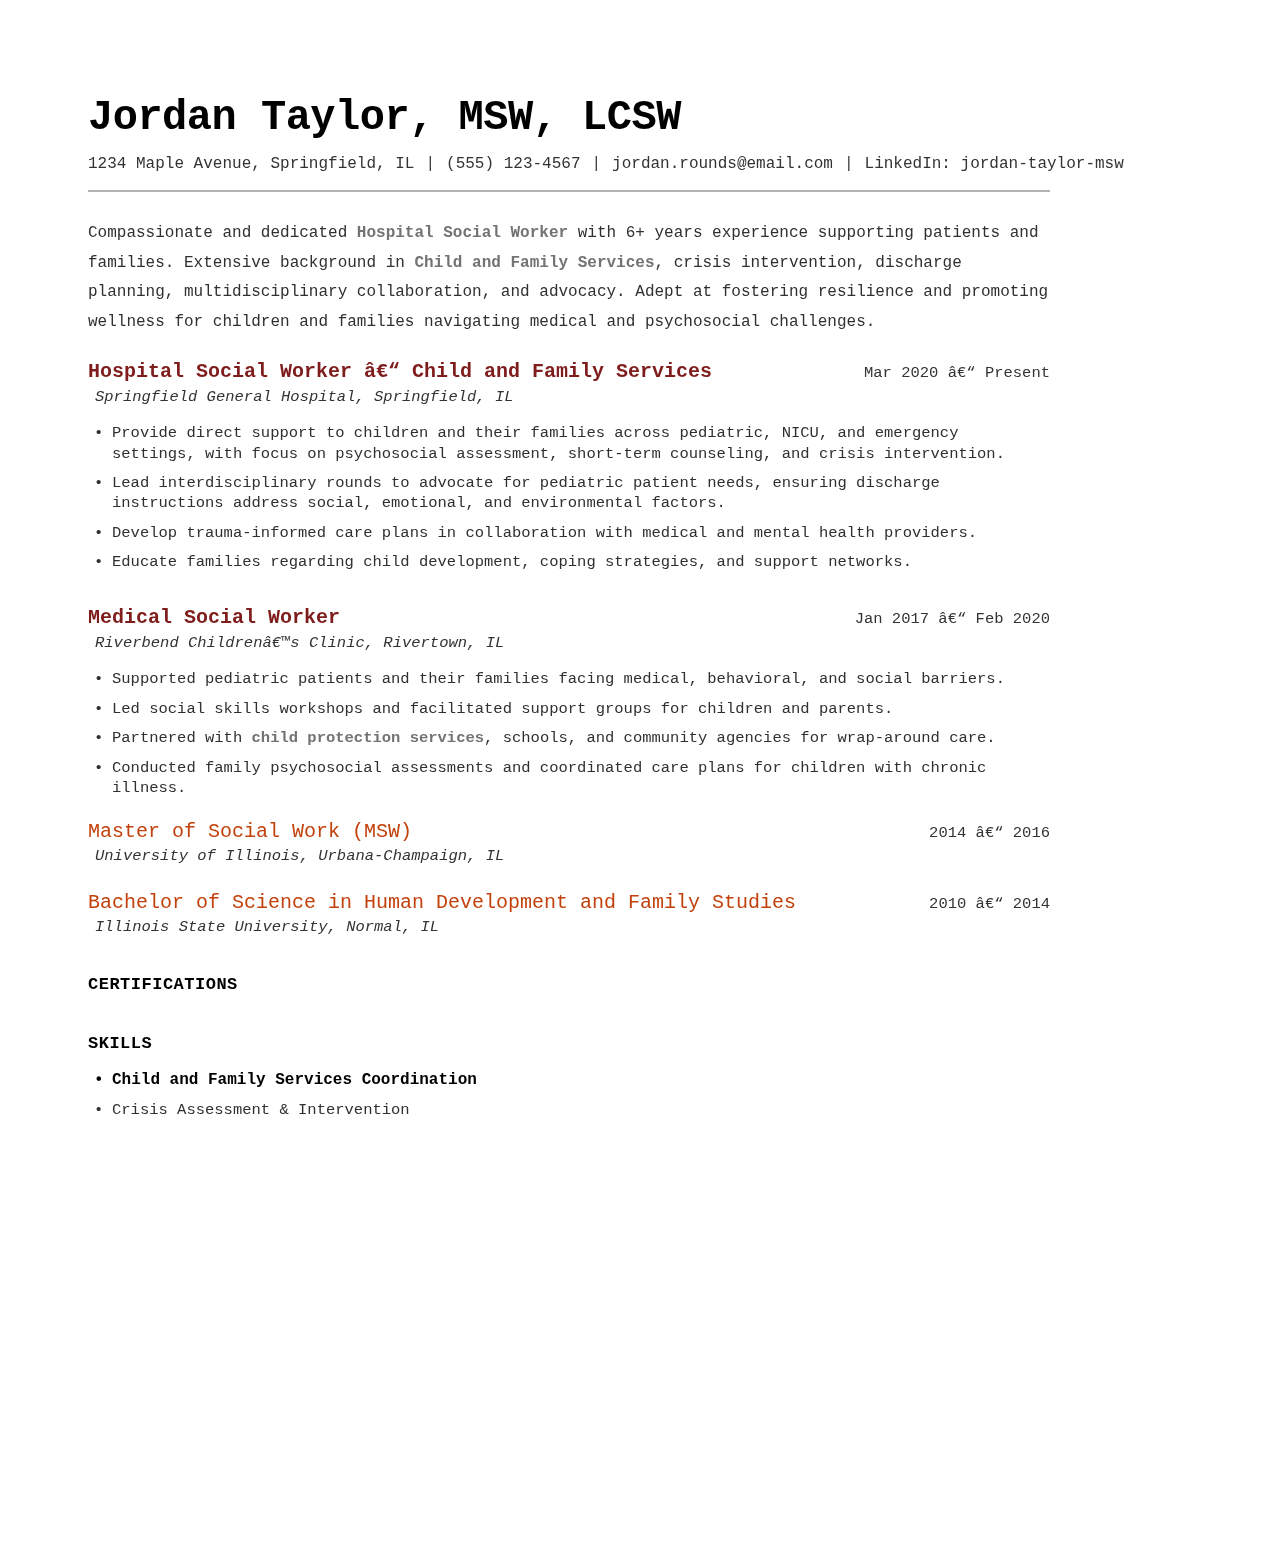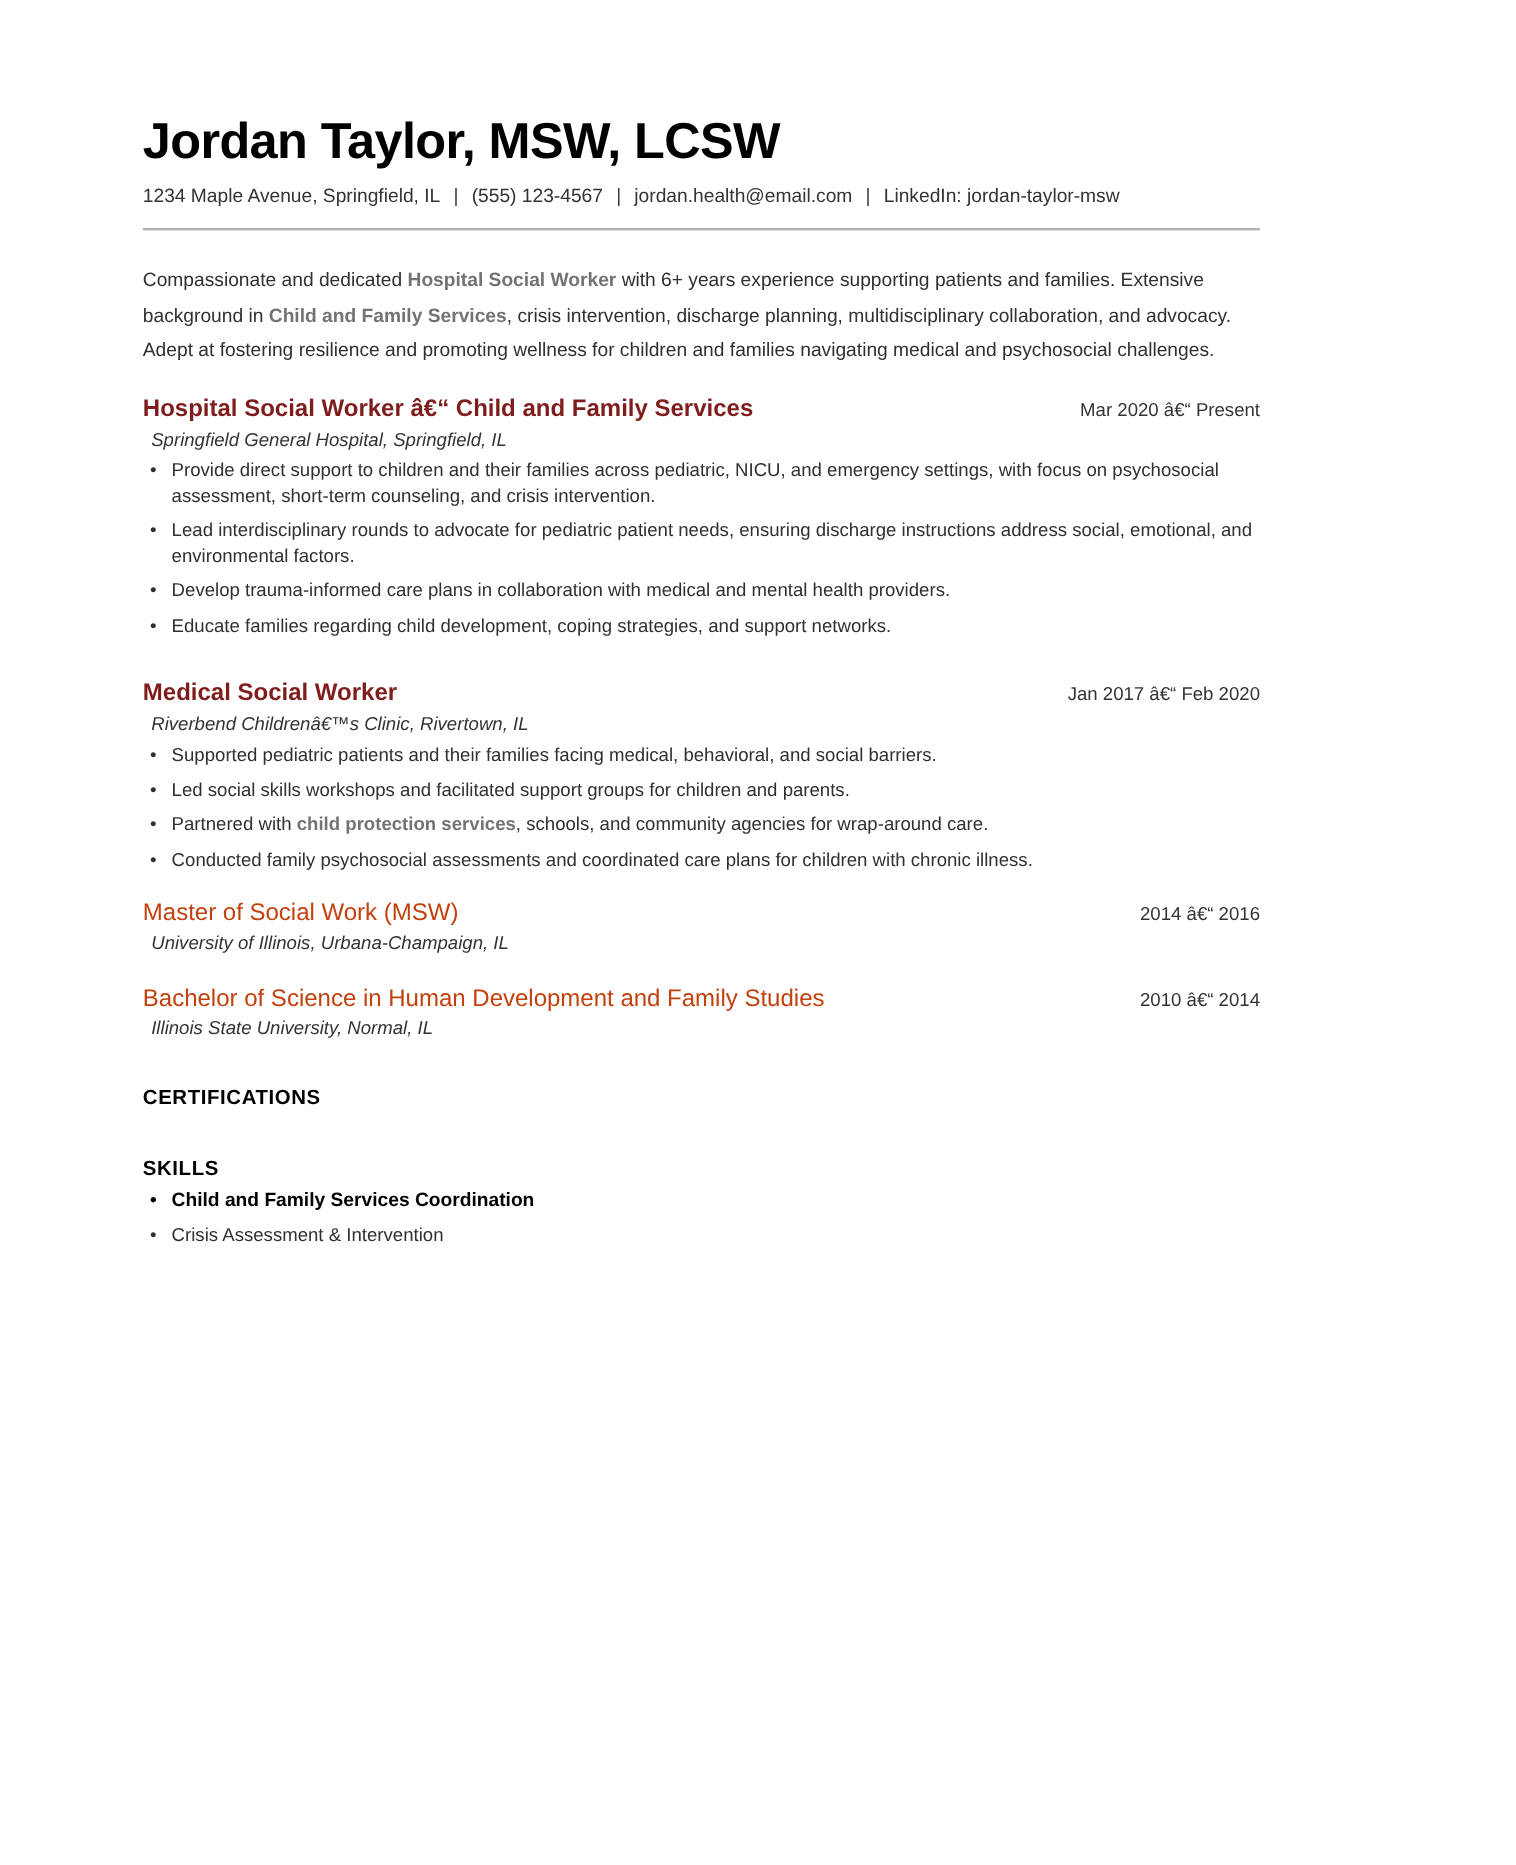--- a/index.html
+++ b/index.html
@@ -1,22 +1,22 @@
 <!DOCTYPE html>
 <html><head>
 <meta charset="utf-8">
 <style>
   * { margin: 0; padding: 0; box-sizing: border-box; }
   html, body { background: #ffffff; }
   .page {
     width: 1263px;
     min-height: 1554px;
     background: #ffffff;
-    padding: 94px 213px 80px 119px;
-    font-family: Liberation Sans, sans-serif;
+    padding: 94px 213px 80px 88px;
+    font-family: Liberation Mono, monospace;
     color: #333333;
   }
   
   h1.name {
     font-size: 42px;
     font-weight: bold;
     color: #000000;
     letter-spacing: -0.5px;
     line-height: 1.15;
   }
@@ -75,21 +75,21 @@
     font-style: italic;
     font-size: 15.5px;
     color: #333333;
     margin-top: 4px;
     padding-left: 7px;
     line-height: 1.25;
   }
   
   ul.bullets {
     list-style: none;
-    margin-top: 6px;
+    margin-top: 16px;
     font-size: 15.5px;
     line-height: 1.32;
     color: #303030;
   }
   ul.bullets li {
     position: relative;
     padding-left: 24px;
     margin-bottom: 9px;
   }
   ul.bullets li::before {
@@ -109,21 +109,21 @@
   }
 </style>
 </head>
 <body>
 
 <div class="page">
 
   <header>
     <h1 class="name">Jordan Taylor, MSW, LCSW</h1>
     <div class="contact">
-      <span>1234 Maple Avenue, Springfield, IL</span><span class="sep">|</span><span>(555) 123-4567</span><span class="sep">|</span><span>jordan.health@email.com</span><span class="sep">|</span><span>LinkedIn: jordan-taylor-msw</span>
+      <span>1234 Maple Avenue, Springfield, IL</span><span class="sep">|</span><span>(555) 123-4567</span><span class="sep">|</span><span>jordan.rounds@email.com</span><span class="sep">|</span><span>LinkedIn: jordan-taylor-msw</span>
     </div>
     <hr class="rule">
   </header>
 
   <p class="summary"><span>Compassionate and dedicated </span><strong>Hospital Social Worker</strong><span> with 6+ years experience supporting patients and families. Extensive background in </span><strong>Child and Family Services</strong><span>, crisis intervention, discharge planning, multidisciplinary collaboration, and advocacy. Adept at fostering resilience and promoting wellness for children and families navigating medical and psychosocial challenges.</span></p>
 
   <section>
 
     <div class="job">
       <div class="job-head">

